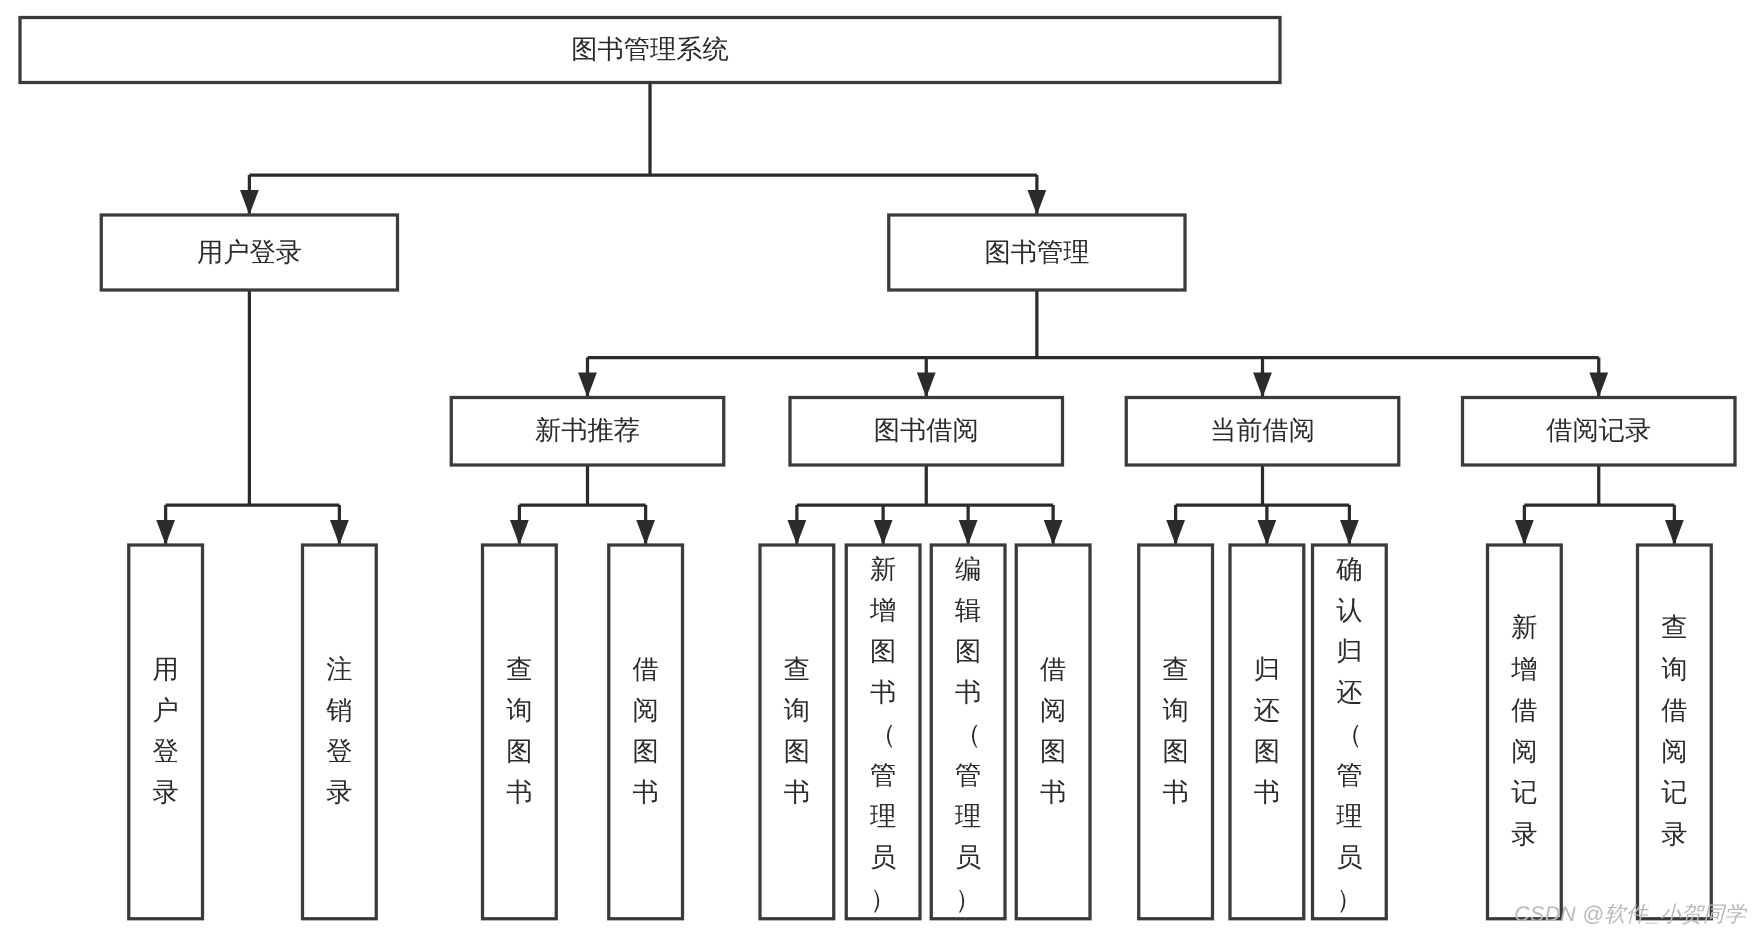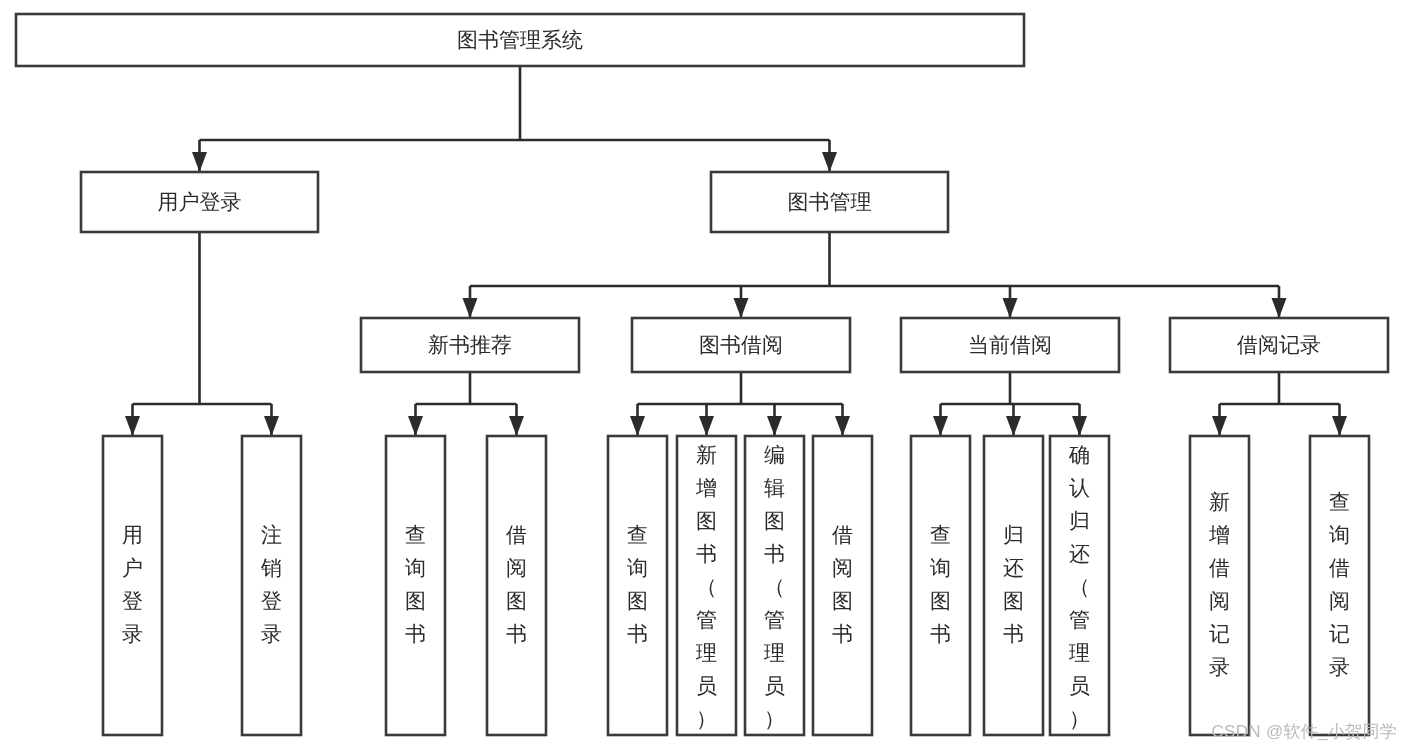--- a/index.html
+++ b/index.html
@@ -50,20 +50,21 @@
   .watermark {
     position: absolute;
     right: 8px;
     bottom: 4px;
     color: #b9b9b9;
     font-size: 17px;
     font-family: "Liberation Sans", "DejaVu Sans", sans-serif;
     white-space: nowrap;
     letter-spacing: 0.3px;
     user-select: none;
+    font-style: italic;
   }
 </style>
 </head>
 <body>
 
 <div id="diagram-root">
   <svg class="chart-svg" viewBox="0 0 1405 747" xmlns="http://www.w3.org/2000/svg">
     <g id="edges-layer">
         <g>
           <line x1="520" y1="66" x2="520" y2="140" class="edge-line"></line>

